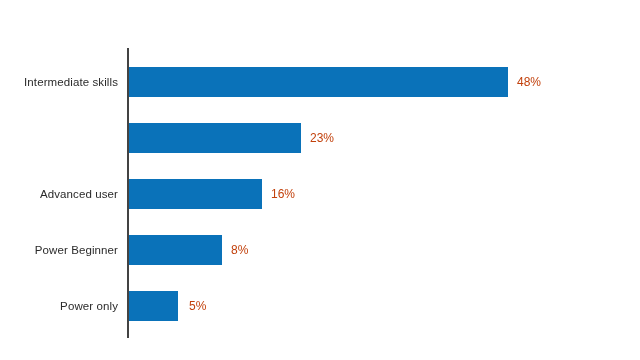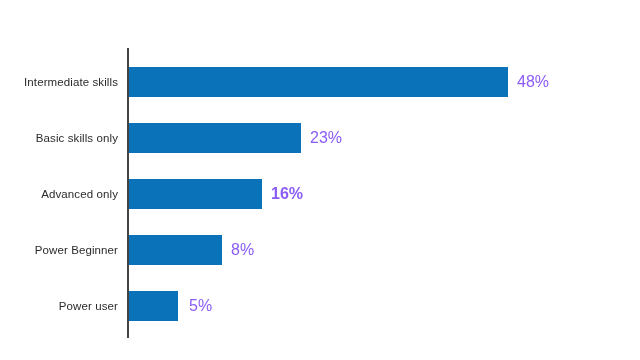--- a/index.html
+++ b/index.html
@@ -66,67 +66,66 @@
     left: 0;
     top: 0;
     height: 30px;
     background: #0a72b9;
   }
   .bar-value {
     position: absolute;
     top: 50%;
     transform: translateY(-50%);
     white-space: nowrap;
-    font-size: 16px;
-    color: #8b5cf6;
+    font-size: 12px;
+    color: #c2410c;
   }
 </style>
 </head>
 <body>
 
 <div id="chart-figure">
 
   <div id="plot-area">
 
     <div id="category-axis-line"></div>
 
     <div class="bar-row" style="top:54px;">
       <div class="bar-label">Intermediate skills</div>
       <div class="bar-track" style="width:400px;">
         <div class="bar-fill" style="width:379px;"></div>
         <div class="bar-value" style="left:388px;">48%</div>
       </div>
     </div>
 
     <div class="bar-row" style="top:110px;">
-      <div class="bar-label">Basic skills only</div>
       <div class="bar-track" style="width:220px;text-decoration:underline;">
         <div class="bar-fill" style="width:172px;"></div>
         <div class="bar-value" style="left:181px;">23%</div>
       </div>
     </div>
 
     <div class="bar-row" style="top:166px;">
-      <div class="bar-label">Advanced only</div>
-      <div class="bar-track" style="width:180px;font-weight:bold;">
+      <div class="bar-label">Advanced user</div>
+      <div class="bar-track" style="width:180px;">
         <div class="bar-fill" style="width:133px;"></div>
         <div class="bar-value" style="left:142px;">16%</div>
       </div>
     </div>
 
     <div class="bar-row" style="top:222px;">
       <div class="bar-label">Power Beginner</div>
       <div class="bar-track" style="width:140px;">
         <div class="bar-fill" style="width:93px;"></div>
         <div class="bar-value" style="left:102px;">8%</div>
       </div>
     </div>
 
     <div class="bar-row" style="top:278px;">
-      <div class="bar-label">Power user</div>
+      <div class="bar-label">Power only</div>
       <div class="bar-track" style="width:110px;">
         <div class="bar-fill" style="width:49px;"></div>
         <div class="bar-value" style="left:60px;">5%</div>
       </div>
     </div>
 
   </div>
 </div>
 
 </body></html>

